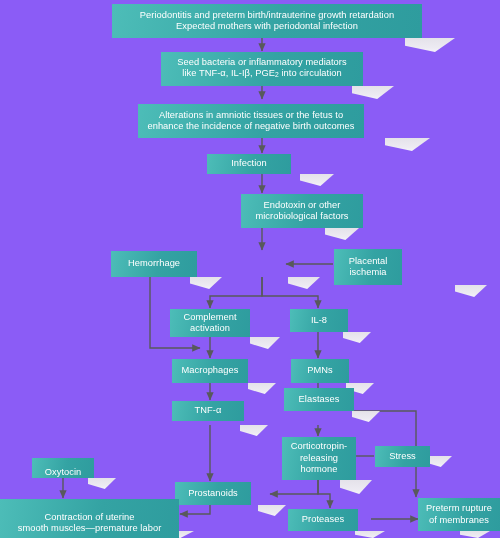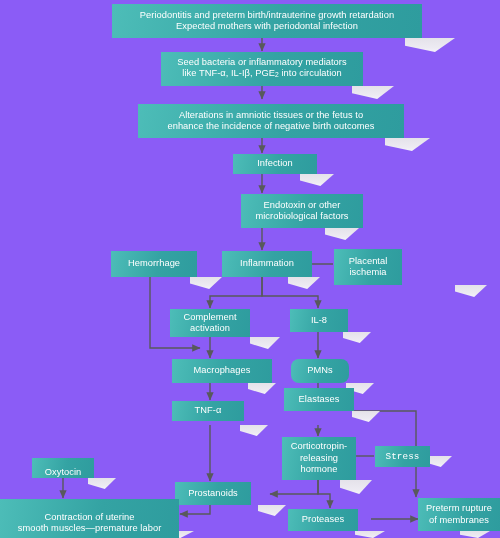--- a/index.html
+++ b/index.html
@@ -114,79 +114,76 @@
 
   <div class="node" style="left:112px;top:4px;width:310px;height:34px;">
     <span class="txt">Periodontitis and preterm birth/intrauterine growth retardation
 Expected mothers with periodontal infection</span>
   </div>
 
   <div class="node" style="left:161px;top:52px;width:202px;height:34px;">
     <span class="txt">Seed bacteria or inflammatory mediators<br>like TNF-α, IL-Iβ, PGE<sub>2</sub> into circulation</span>
   </div>
 
-  <div class="node" style="left:138px;top:104px;width:266px;height:34px;">
+  <div class="node" style="left:138px;top:104px;width:226px;height:34px;">
     <span class="txt">Alterations in amniotic tissues or the fetus to
 enhance the incidence of negative birth outcomes</span>
   </div>
 
-  <div class="node" style="left:233px;top:154px;width:84px;height:20px;">
+  <div class="node" style="left:207px;top:154px;width:84px;height:20px;">
     <span class="txt">Infection</span>
   </div>
 
   <div class="node" style="left:209px;top:194px;width:122px;height:34px;margin-left:32px;">
     <span class="txt">Endotoxin or other
 microbiological factors</span>
   </div>
 
   <div class="node" style="left:111px;top:251px;width:86px;height:26px;">
     <span class="txt">Hemorrhage</span>
   </div>
 
-  <div class="node" style="left:222px;top:251px;width:90px;height:26px;">
-    <span class="txt">Inflammation</span>
-  </div>
 
   <div class="node" style="left:334px;top:249px;width:68px;height:36px;">
     <span class="txt">Placental
 ischemia</span>
   </div>
 
   <div class="node" style="left:170px;top:309px;width:80px;height:28px;">
     <span class="txt">Complement
 activation</span>
   </div>
 
   <div class="node" style="left:290px;top:309px;width:58px;height:23px;">
     <span class="txt">IL-8</span>
   </div>
 
-  <div class="node" style="left:172px;top:359px;width:100px;height:24px;">
+  <div class="node" style="left:172px;top:359px;width:76px;height:24px;">
     <span class="txt">Macrophages</span>
   </div>
 
-  <div class="node" style="left:291px;top:359px;width:58px;height:24px;border-radius:8px;">
+  <div class="node" style="left:291px;top:359px;width:58px;height:24px;">
     <span class="txt">PMNs</span>
   </div>
 
   <div class="node" style="left:172px;top:401px;width:72px;height:20px;">
     <span class="txt">TNF-α</span>
   </div>
 
   <div class="node" style="left:284px;top:388px;width:70px;height:23px;">
     <span class="txt">Elastases</span>
   </div>
 
   <div class="node" style="left:282px;top:437px;width:74px;height:43px;">
     <span class="txt">Corticotropin-
 releasing
 hormone</span>
   </div>
 
-  <div class="node" style="left:375px;top:446px;width:55px;height:21px;font-family:Liberation Mono, monospace;">
+  <div class="node" style="left:375px;top:446px;width:55px;height:21px;">
     <span class="txt">Stress</span>
   </div>
 
   <div class="node" style="left:32px;top:458px;width:62px;height:20px;align-items:flex-end;">
     <span class="txt">Oxytocin</span>
   </div>
 
   <div class="node" style="left:175px;top:482px;width:76px;height:23px;">
     <span class="txt">Prostanoids</span>
   </div>

